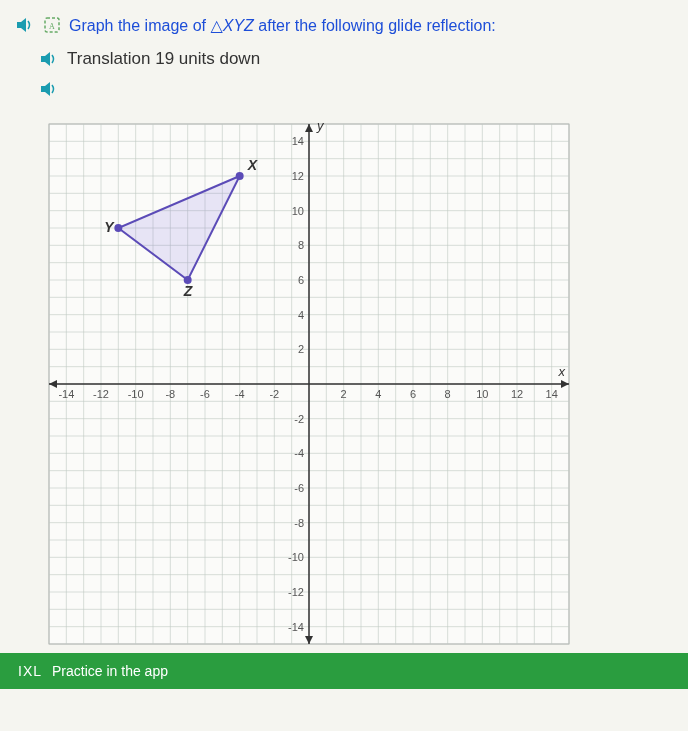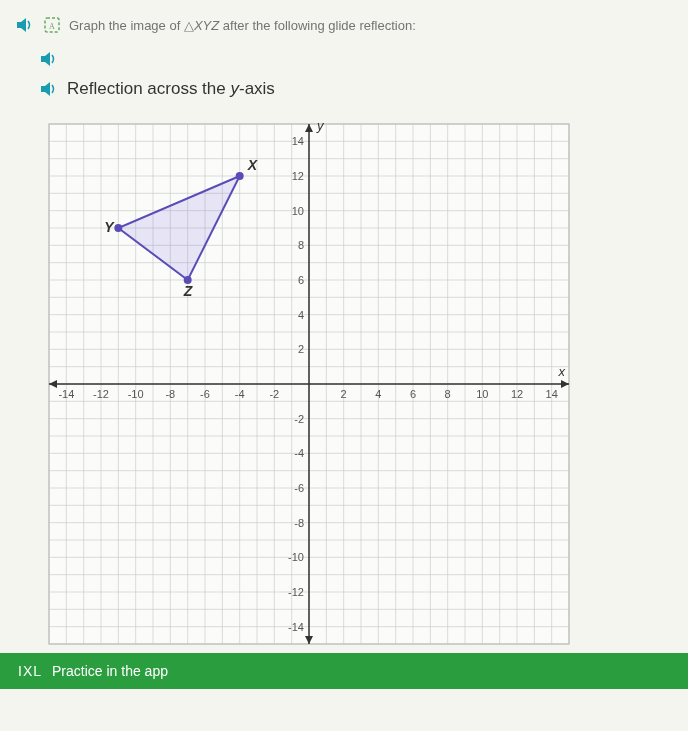--- a/index.html
+++ b/index.html
@@ -18,23 +18,23 @@
   }
   .sub-row {
     display: flex;
     align-items: center;
     gap: 8px;
     margin-left: 24px;
     margin-bottom: 10px;
   }
   .speaker-icon svg { display: block; }
   .question-text {
-    font-size: 13px;
+    font-size: 16px;
     font-style: italic;
-    color: #737373;
+    color: #1d4ed8;
   }
   .question-text .nonitalic { font-style: normal; }
   .sub-text {
     font-size: 17px;
     color: #333;
   }
   .italic { font-style: italic; }
   .graph-container {
     margin-top: 20px;
     margin-left: 24px;
@@ -77,31 +77,29 @@
   </span>
 </div>
 
 <div class="sub-row">
   <span class="speaker-icon">
     <svg width="20" height="20" viewBox="0 0 20 20">
       <path d="M2 7 L6 7 L11 3 L11 17 L6 13 L2 13 Z" fill="#1a9cb0"></path>
       <path d="M13 6 Q16 10 13 14" stroke="#1a9cb0" stroke-width="1.5" fill="none"></path>
     </svg>
   </span>
+  <span class="sub-text">Translation 19 units down</span>
 </div>
 
 <div class="sub-row">
   <span class="speaker-icon">
     <svg width="20" height="20" viewBox="0 0 20 20">
       <path d="M2 7 L6 7 L11 3 L11 17 L6 13 L2 13 Z" fill="#1a9cb0"></path>
       <path d="M13 6 Q16 10 13 14" stroke="#1a9cb0" stroke-width="1.5" fill="none"></path>
     </svg>
-  </span>
-  <span class="sub-text">
-    <span>Reflection across the </span><span class="italic">y</span><span>-axis</span>
   </span>
 </div>
 
 <div class="graph-container">
   <svg id="graph-svg" width="540" height="530" viewBox="0 0 540 530">
 
   <rect x="10" y="5" width="520" height="520" fill="#fbfbf9" stroke="#999" stroke-width="0.8"></rect>
       <line x1="10" y1="525" x2="10" y2="5" stroke="#bfc9c2" stroke-width="0.6"></line>
       <line x1="27.333333333333332" y1="525" x2="27.333333333333332" y2="5" stroke="#bfc9c2" stroke-width="0.6"></line>
       <line x1="44.666666666666664" y1="525" x2="44.666666666666664" y2="5" stroke="#bfc9c2" stroke-width="0.6"></line>

